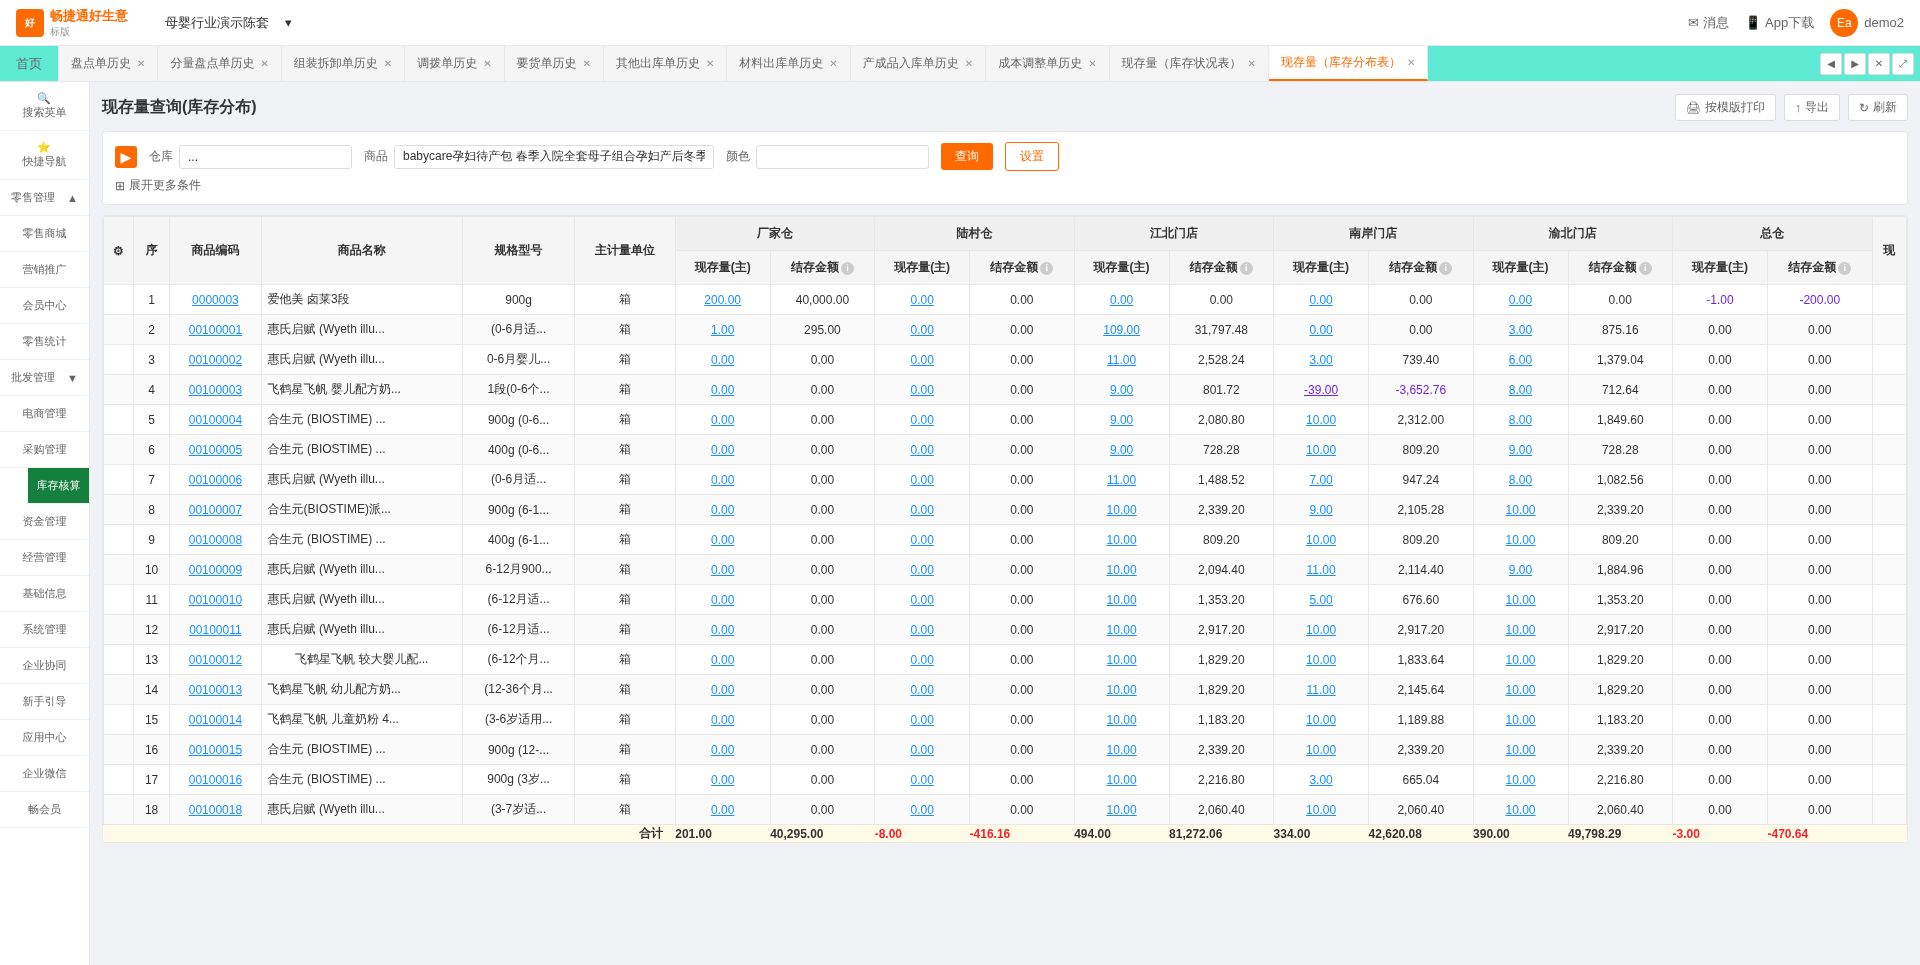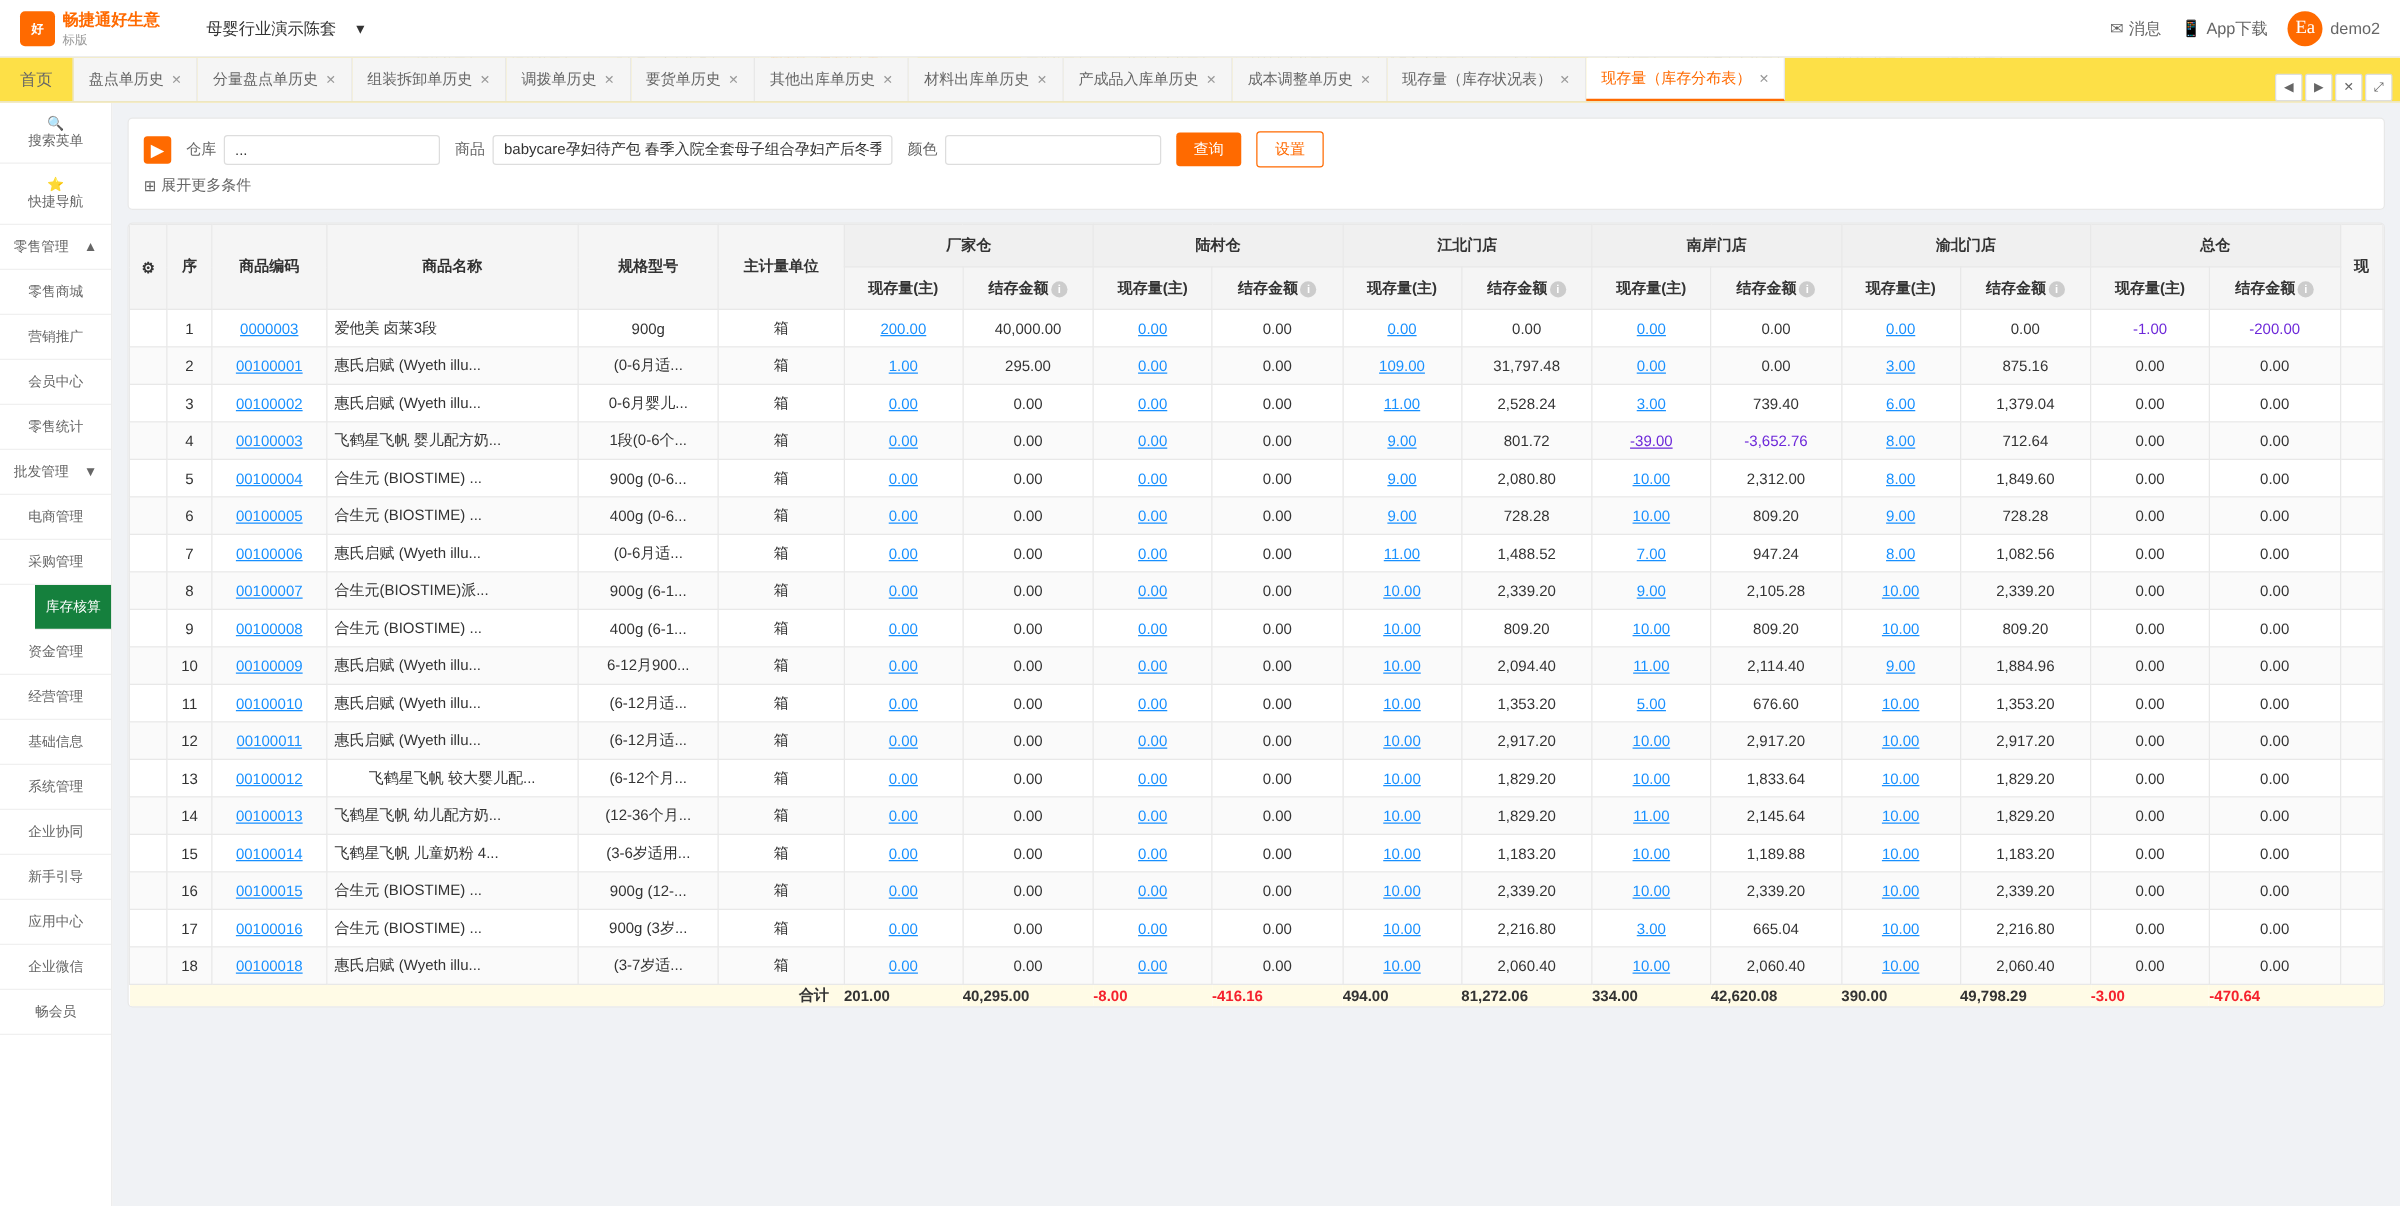--- a/index.html
+++ b/index.html
@@ -16,30 +16,30 @@
       border-bottom: 1px solid #e8e8e8;
       position: fixed;
       top: 0; left: 0; right: 0;
       z-index: 100;
     }
     .top-bar-left { display: flex; align-items: center; gap: 8px; }
     .logo-area { display: flex; align-items: center; gap: 6px; color: #ff6a00; font-weight: bold; font-size: 13px; }
     .logo-icon { width: 28px; height: 28px; background: #ff6a00; border-radius: 4px; display: flex; align-items: center; justify-content: center; color: white; font-size: 10px; }
     .top-bar-right { display: flex; align-items: center; gap: 16px; color: #666; font-size: 13px; }
     .top-bar-right span { cursor: pointer; display: flex; align-items: center; gap: 4px; }
-    .avatar { width: 28px; height: 28px; border-radius: 50%; background: #ff6a00; display: flex; align-items: center; justify-content: center; color: white; font-size: 15px; font-family: Liberation Serif, serif; }
+    .avatar { width: 28px; height: 28px; border-radius: 50%; background: #ff6a00; display: flex; align-items: center; justify-content: center; color: white; font-size: 12px; }
 
     
     .tab-bar {
       position: fixed;
       top: 46px; left: 0; right: 0;
       height: 36px;
-      background: #fde047;
+      background: #5eead4;
       display: flex;
-      align-items: flex-end;
+      align-items: center;
       border-bottom: 1px solid #e8e8e8;
       z-index: 99;
       overflow: hidden;
     }
     .tab-bar-home {
       padding: 0 16px;
       height: 100%;
       display: flex;
       align-items: center;
       color: #666;
@@ -386,20 +386,37 @@
     <div class="sidebar-item">
       <div>企业微信</div>
     </div>
     <div class="sidebar-item">
       <div>畅会员</div>
     </div>
   </div>
 
   <div class="main-content scrollbar-visible">
 
+    <div class="page-header">
+      <h2 class="page-title">现存量查询(库存分布)</h2>
+      <div class="page-actions">
+        <button class="action-btn">
+          <span>🖨</span>
+          <span>按模版打印</span>
+        </button>
+        <button class="action-btn">
+          <span>↑</span>
+          <span>导出</span>
+        </button>
+        <button class="action-btn">
+          <span>↻</span>
+          <span>刷新</span>
+        </button>
+      </div>
+    </div>
 
     <div class="search-area">
       <div class="search-row">
         <button class="expand-arrow">▶</button>
         <div class="search-field">
           <span class="search-label">仓库</span>
           <input class="search-input" type="text" value="..." placeholder="..." style="">
         </div>
         <div class="search-field">
           <span class="search-label">商品</span>

